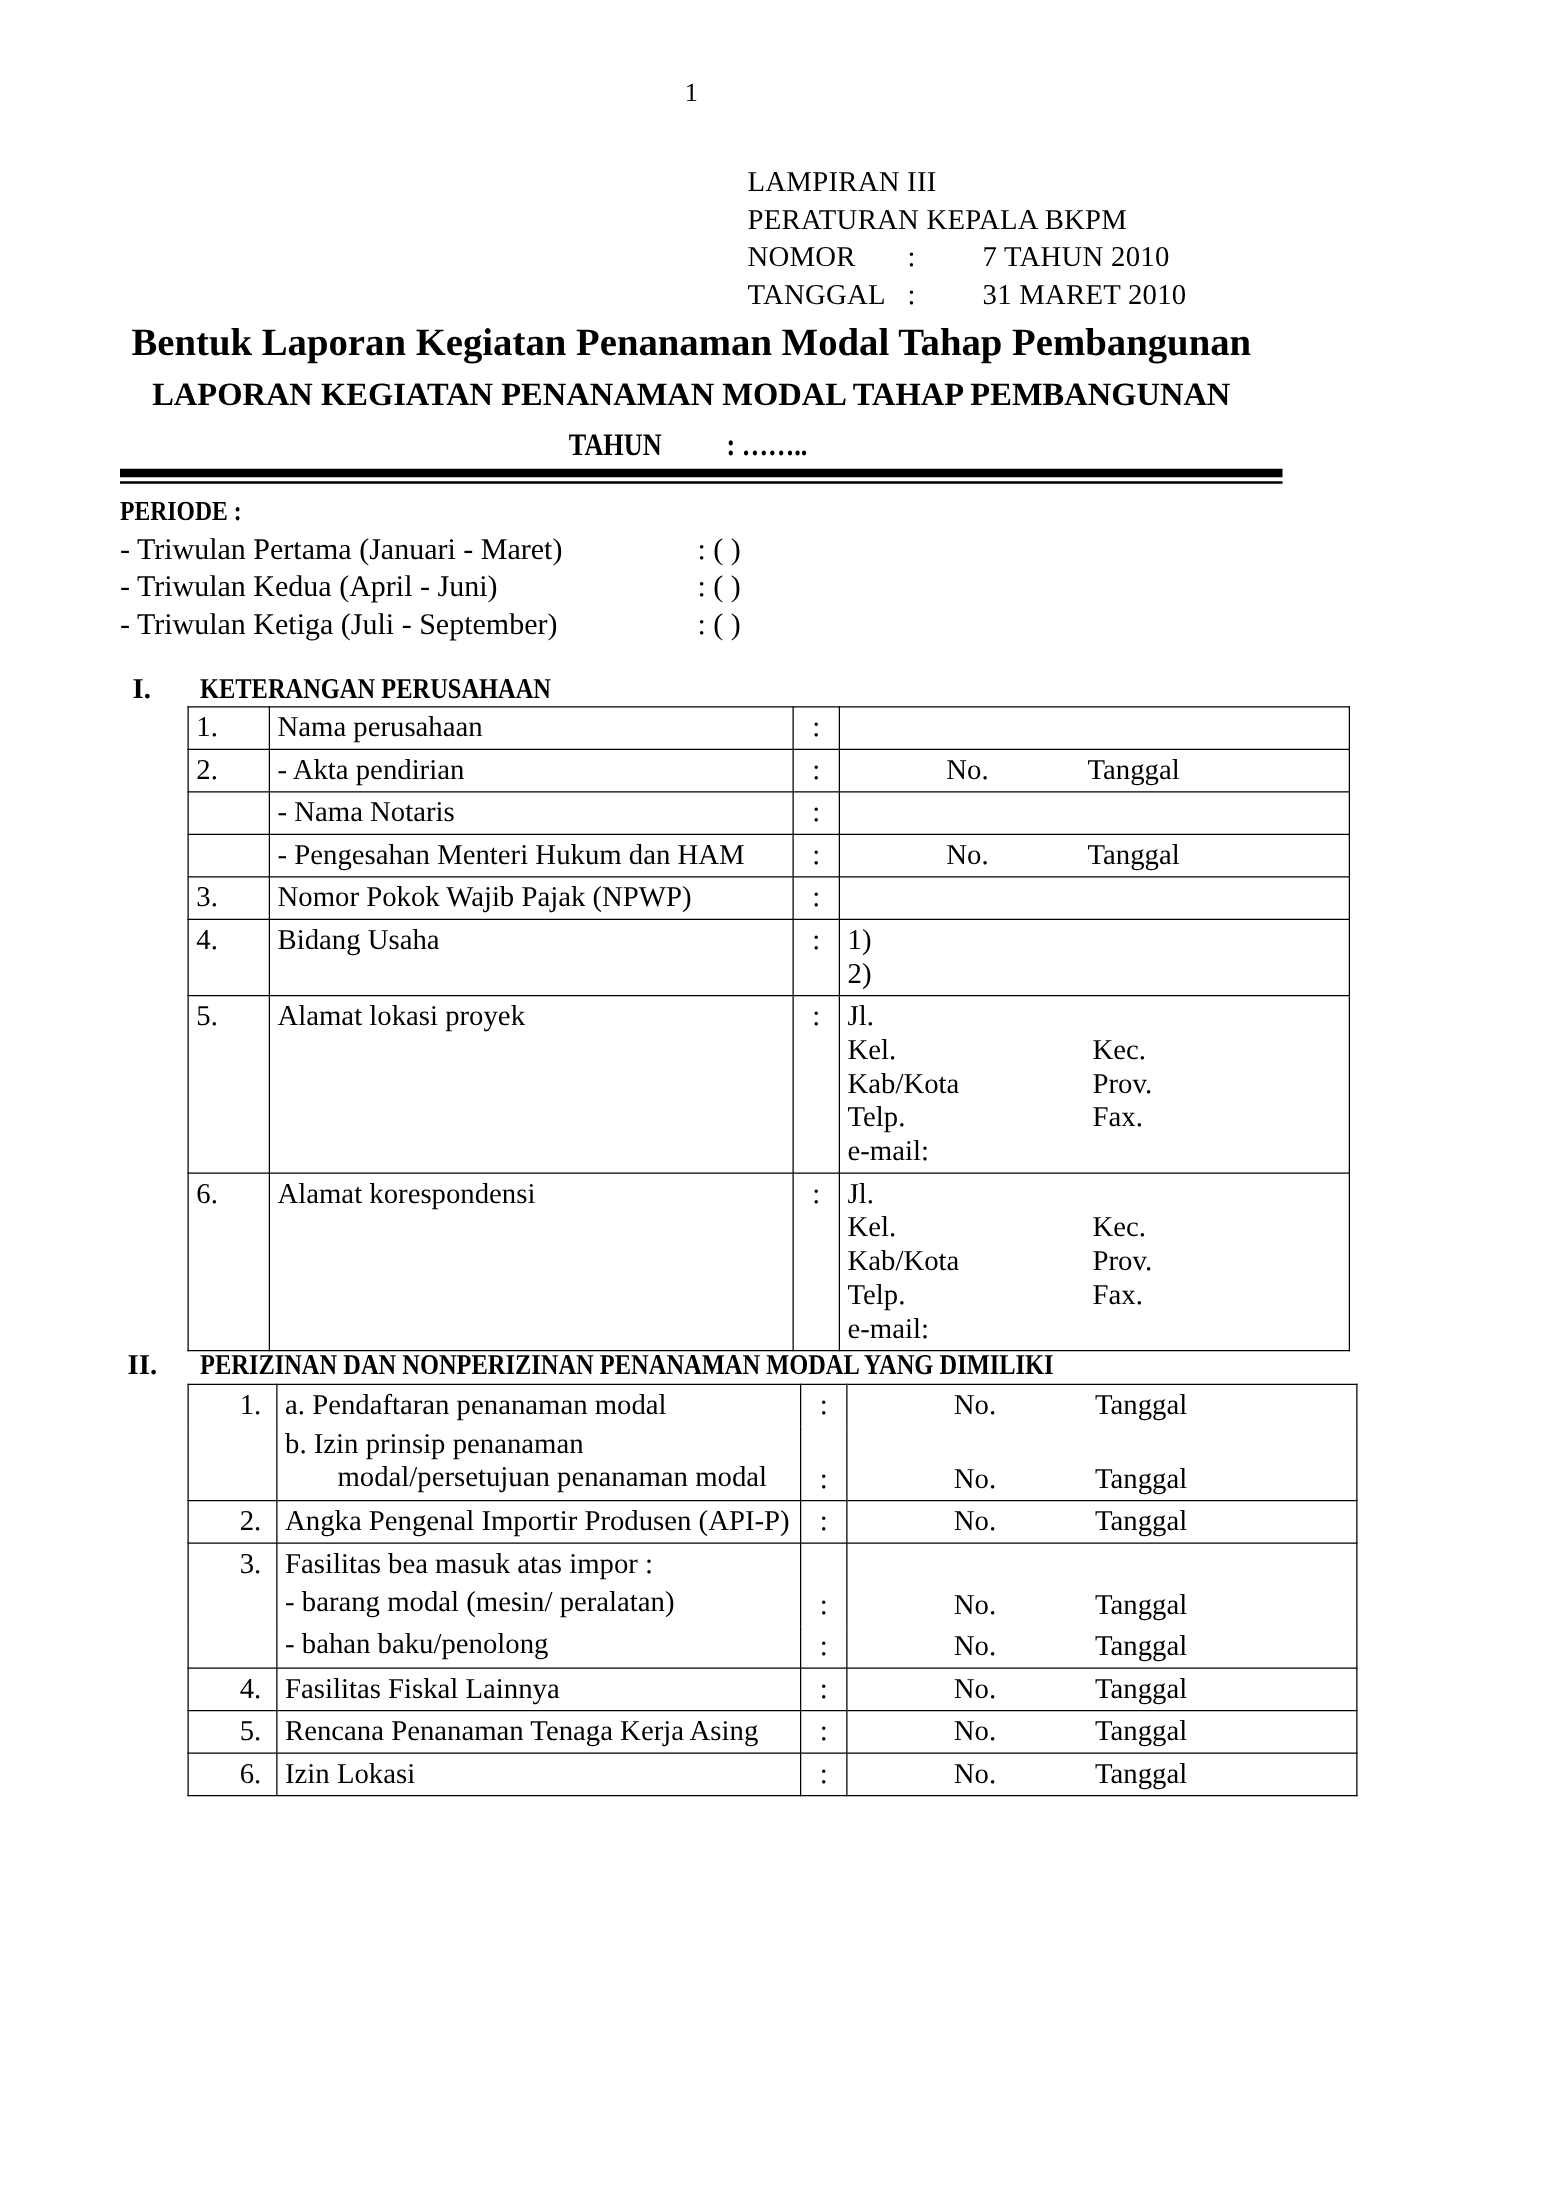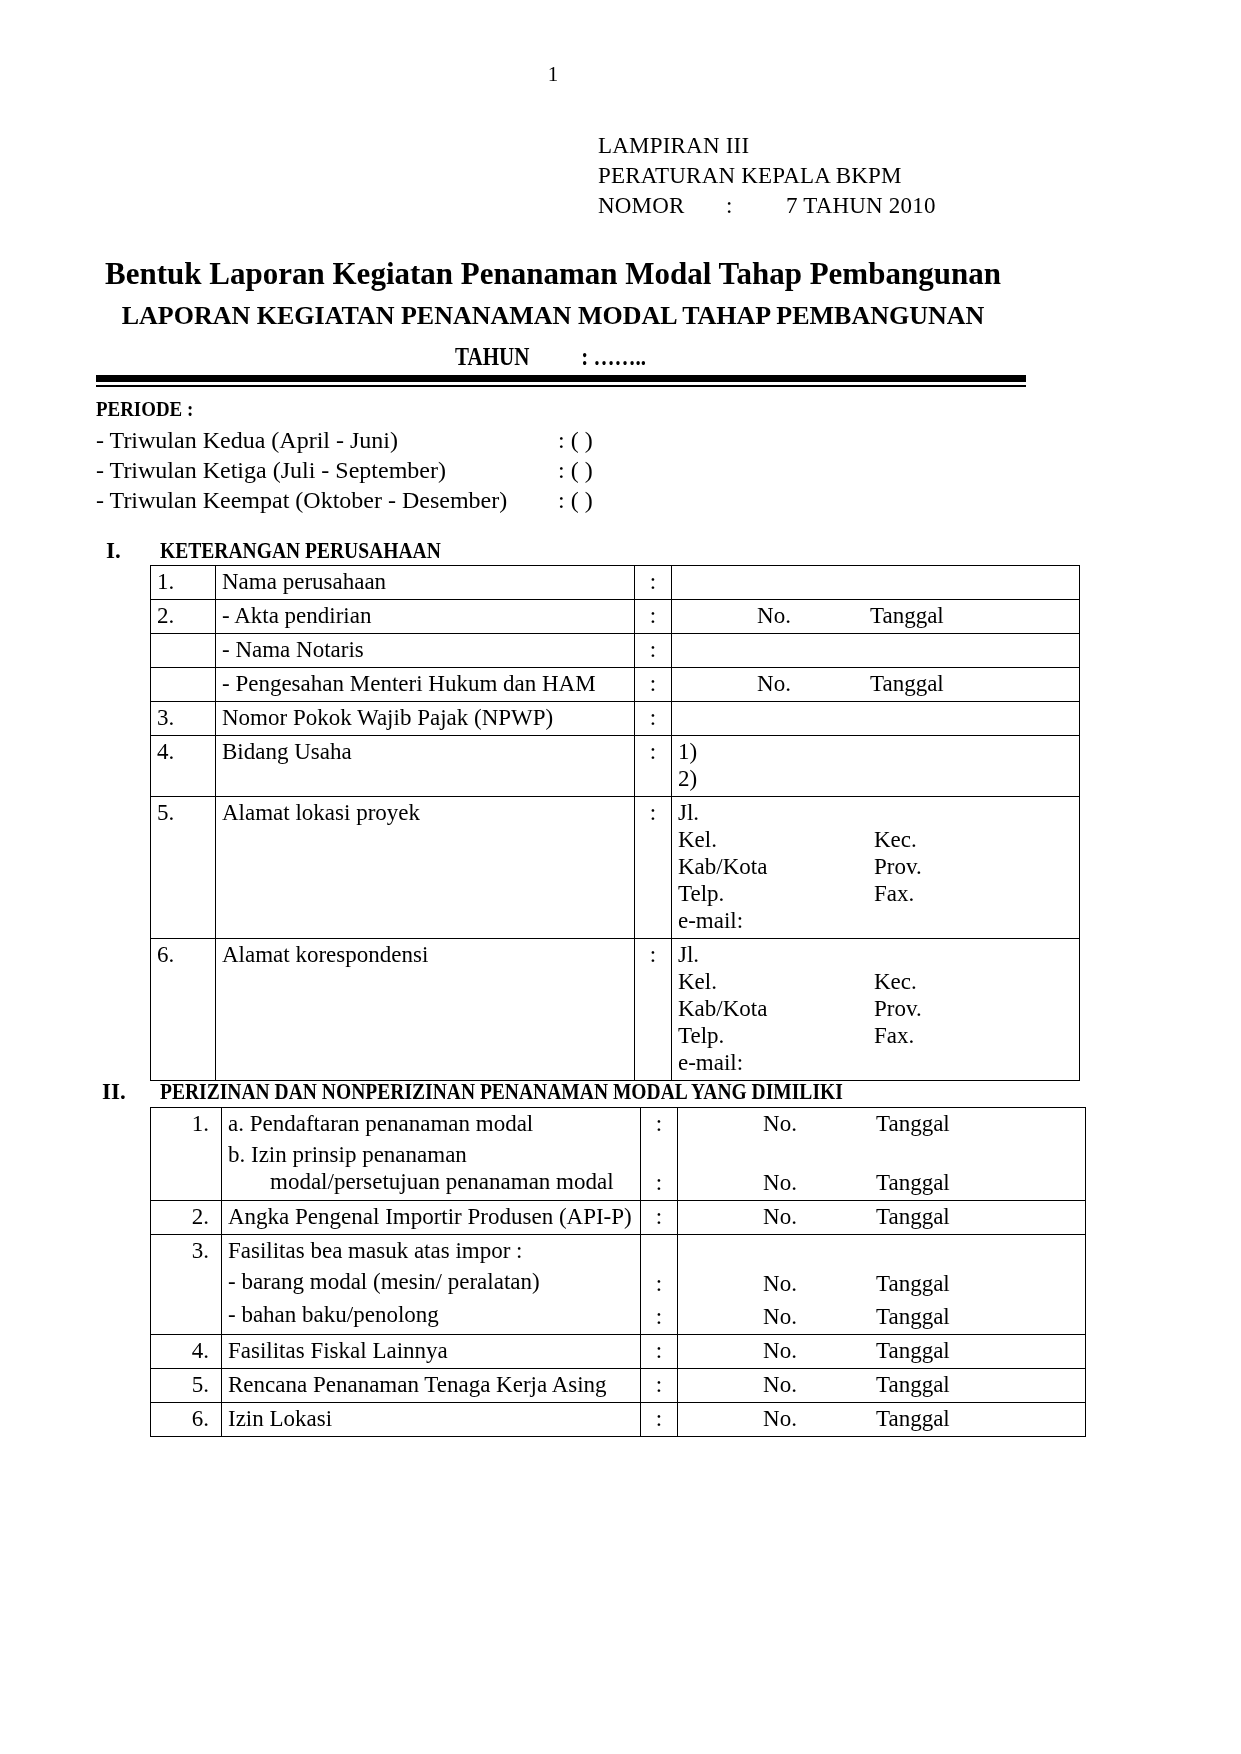--- a/index.html
+++ b/index.html
@@ -112,20 +112,21 @@
 <body>
 
 <div class="page">
 
   <div class="page-number">1</div>
 
   <div class="ref-block">
     <span class="ref-line"><span class="ref-val">LAMPIRAN III</span></span>
     <span class="ref-line"><span class="ref-val">PERATURAN KEPALA BKPM</span></span>
     <span class="ref-line"><span class="ref-label">NOMOR</span><span class="ref-colon">:</span><span class="ref-val">7 TAHUN 2010</span></span>
+    <span class="ref-line"><span class="ref-label">TANGGAL</span><span class="ref-colon">:</span><span class="ref-val">31 MARET 2010</span></span>
   </div>
 
   <div class="subtitle">
     <span class="title-cond">Bentuk Laporan Kegiatan Penanaman Modal Tahap Pembangunan</span>
   </div>
   <div class="maintitle">
     <span class="title-cond">LAPORAN KEGIATAN PENANAMAN MODAL TAHAP PEMBANGUNAN</span>
   </div>
   <div class="tahun-row">
     <span class="title-cond tw">TAHUN</span><span class="tahun-gap"></span><span class="title-cond tw">: ……..</span>
@@ -133,23 +134,23 @@
 
   <div class="rule-wrap">
     <div class="rule-thick"></div>
     <div class="rule-gap"></div>
     <div class="rule-thin"></div>
   </div>
 
   <div class="periode">
     <div><span class="periode-head">PERIODE :</span></div>
     <div class="periode-list">
+      <div class="periode-item"><span class="ptext">- Triwulan Pertama (Januari - Maret)</span><span class="pmark">: (     )</span></div>
       <div class="periode-item"><span class="ptext">- Triwulan Kedua (April - Juni)</span><span class="pmark">: (     )</span></div>
       <div class="periode-item"><span class="ptext">- Triwulan Ketiga (Juli - September)</span><span class="pmark">: (     )</span></div>
-      <div class="periode-item"><span class="ptext">- Triwulan Keempat (Oktober - Desember)</span><span class="pmark">: (     )</span></div>
     </div>
   </div>
 
   <div class="sec-roman" style="left:106px;top:538px;">I.</div>
   <div class="sec-title" style="left:160px;top:538px;">KETERANGAN PERUSAHAAN</div>
 
   <table class="form" style="left:150px;top:565px;width:877px;">
     <tbody>
 
       <tr>

